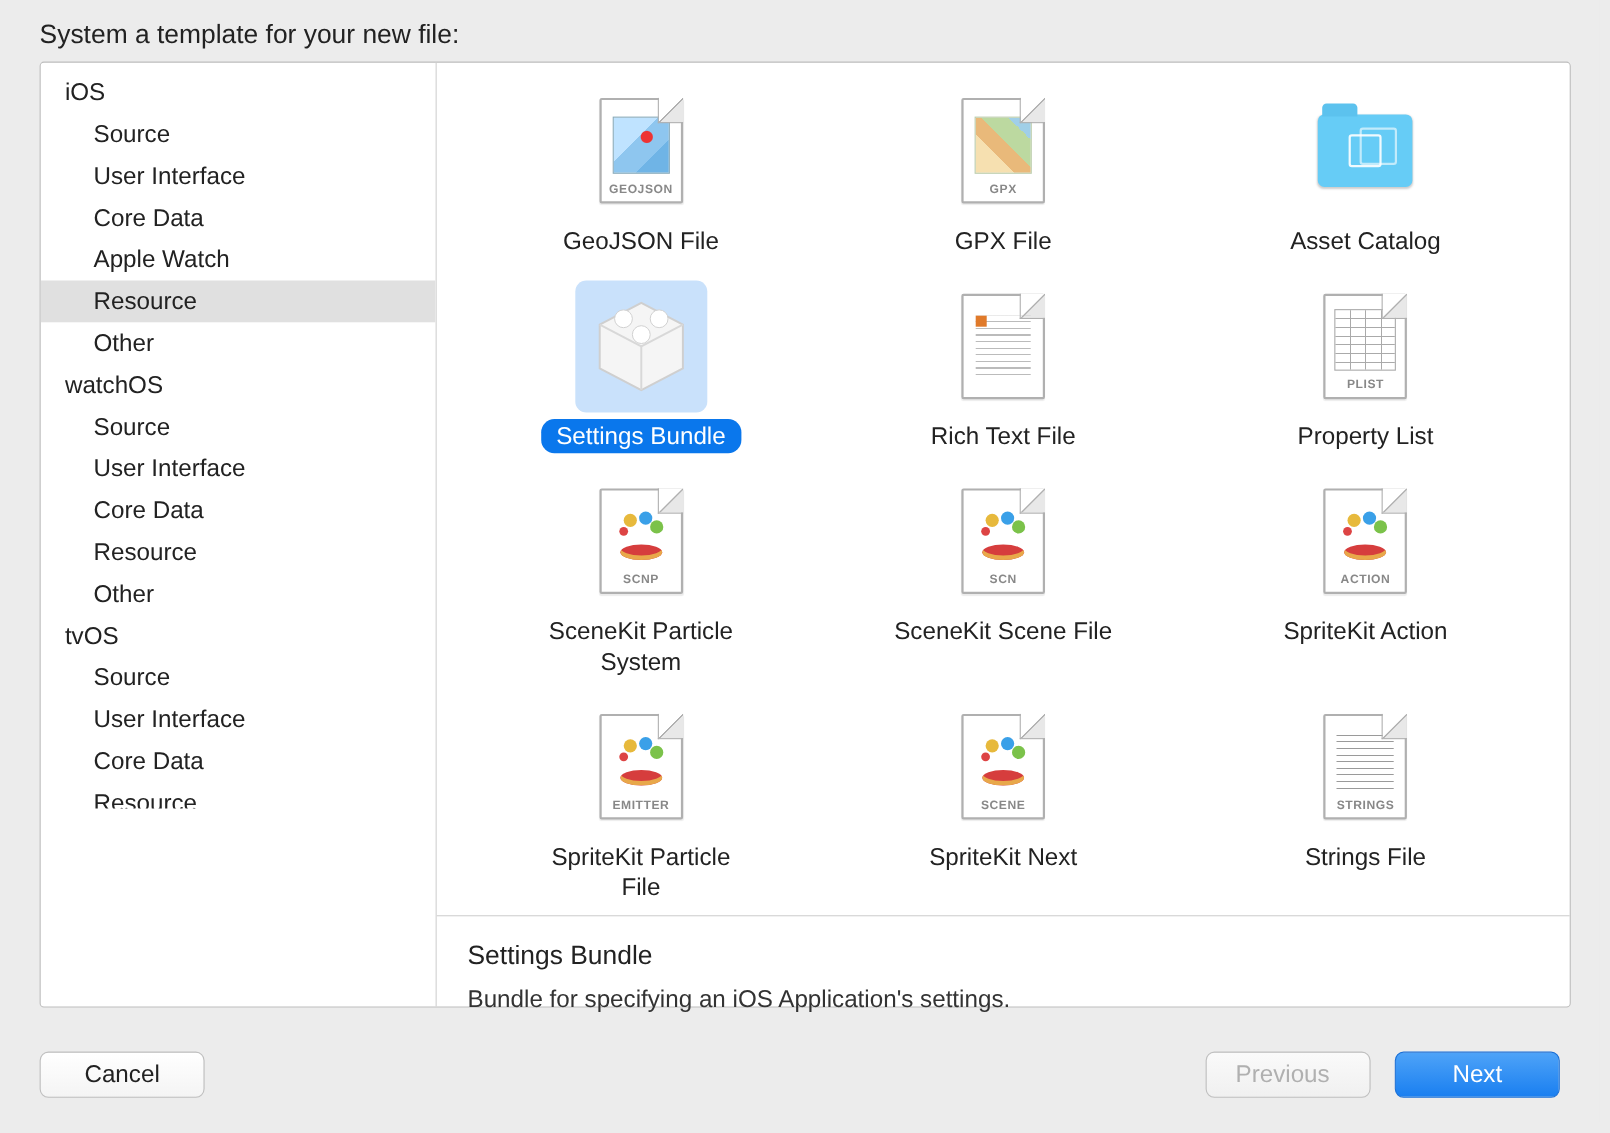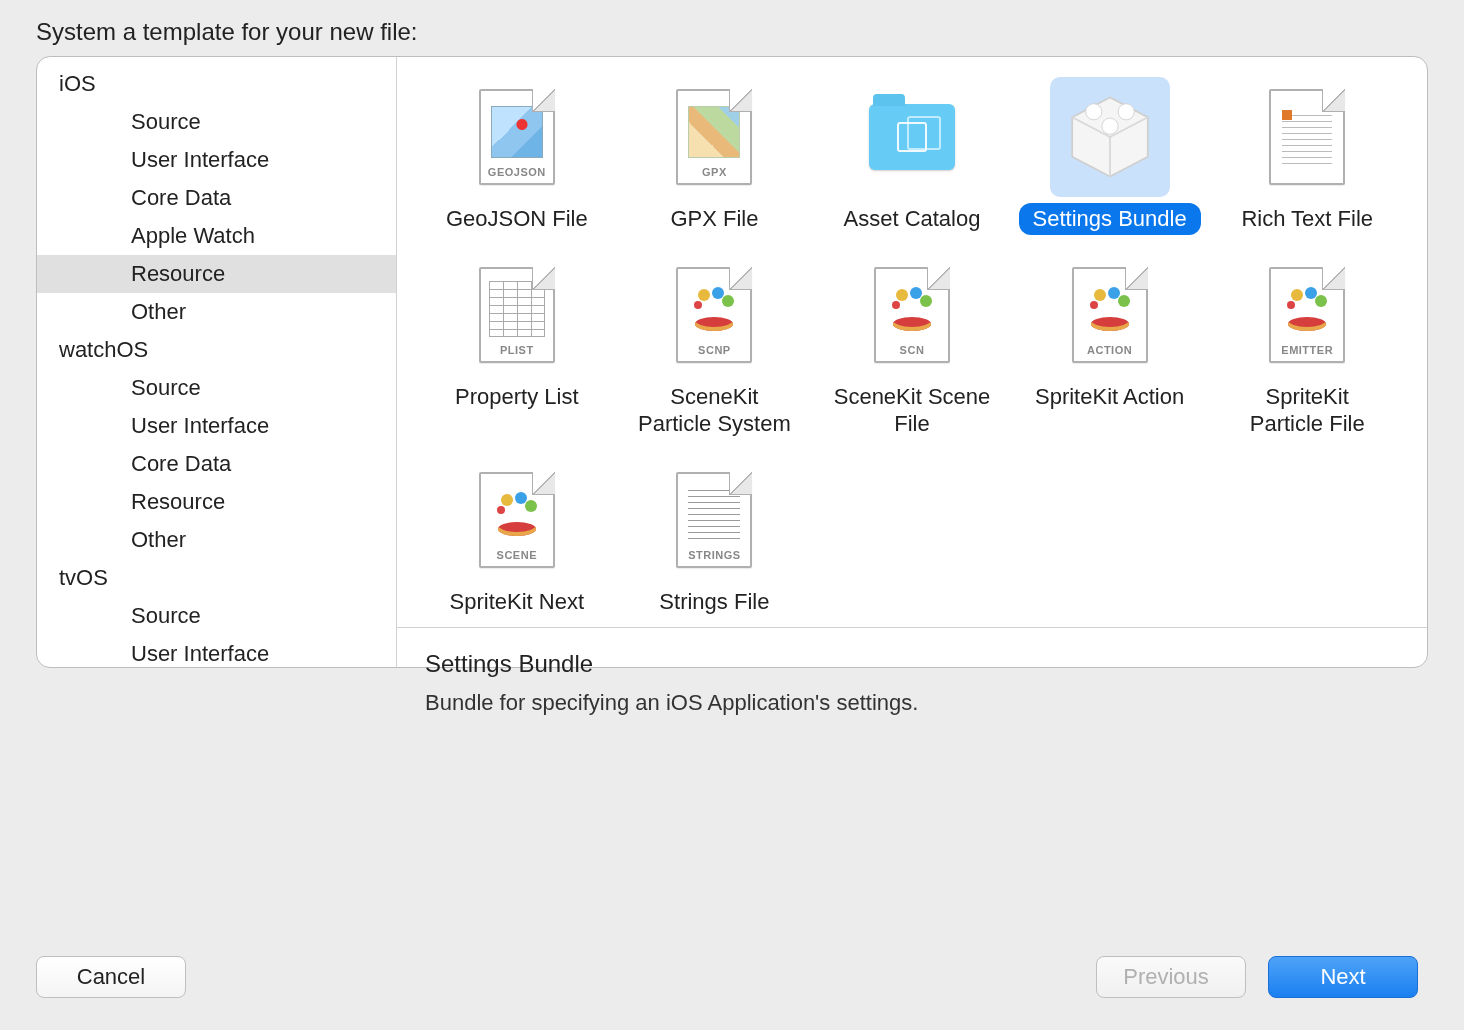--- a/index.html
+++ b/index.html
@@ -19,58 +19,58 @@
     padding: 18px 26px 0 36px;
   }
   .heading {
     font-size: 24px;
     font-weight: 400;
     margin-bottom: 10px;
   }
   .panel {
     display: flex;
     width: 100%;
-    height: 612px;
+    height: 860px;
     border: 1px solid #bdbdbd;
     background: #fff;
-    border-radius: 14px;
+    border-radius: 4px;
   }
   
   .sidebar {
     width: 360px;
     border-right: 1px solid #d0d0d0;
     overflow-y: hidden;
     padding-top: 8px;
   }
   .platform {
     font-size: 22px;
     padding: 6px 18px 6px 22px;
   }
   .cat {
     font-size: 22px;
-    padding: 6px 18px 6px 94px;
+    padding: 6px 18px 6px 48px;
     cursor: default;
   }
   .cat.selected {
     background: #e0e0e0;
   }
   .cat.cut {
     height: 24px;
     overflow: hidden;
   }
   
   .main {
     flex: 1;
     display: flex;
     flex-direction: column;
   }
   .grid {
     flex: 1;
     display: grid;
-    grid-template-columns: repeat(5, 1fr);
+    grid-template-columns: repeat(3, 1fr);
     grid-auto-rows: min-content;
     gap: 20px 10px;
     padding: 20px 26px 10px 26px;
     align-content: start;
   }
   .tmpl {
     display: flex;
     flex-direction: column;
     align-items: center;
     cursor: default;

